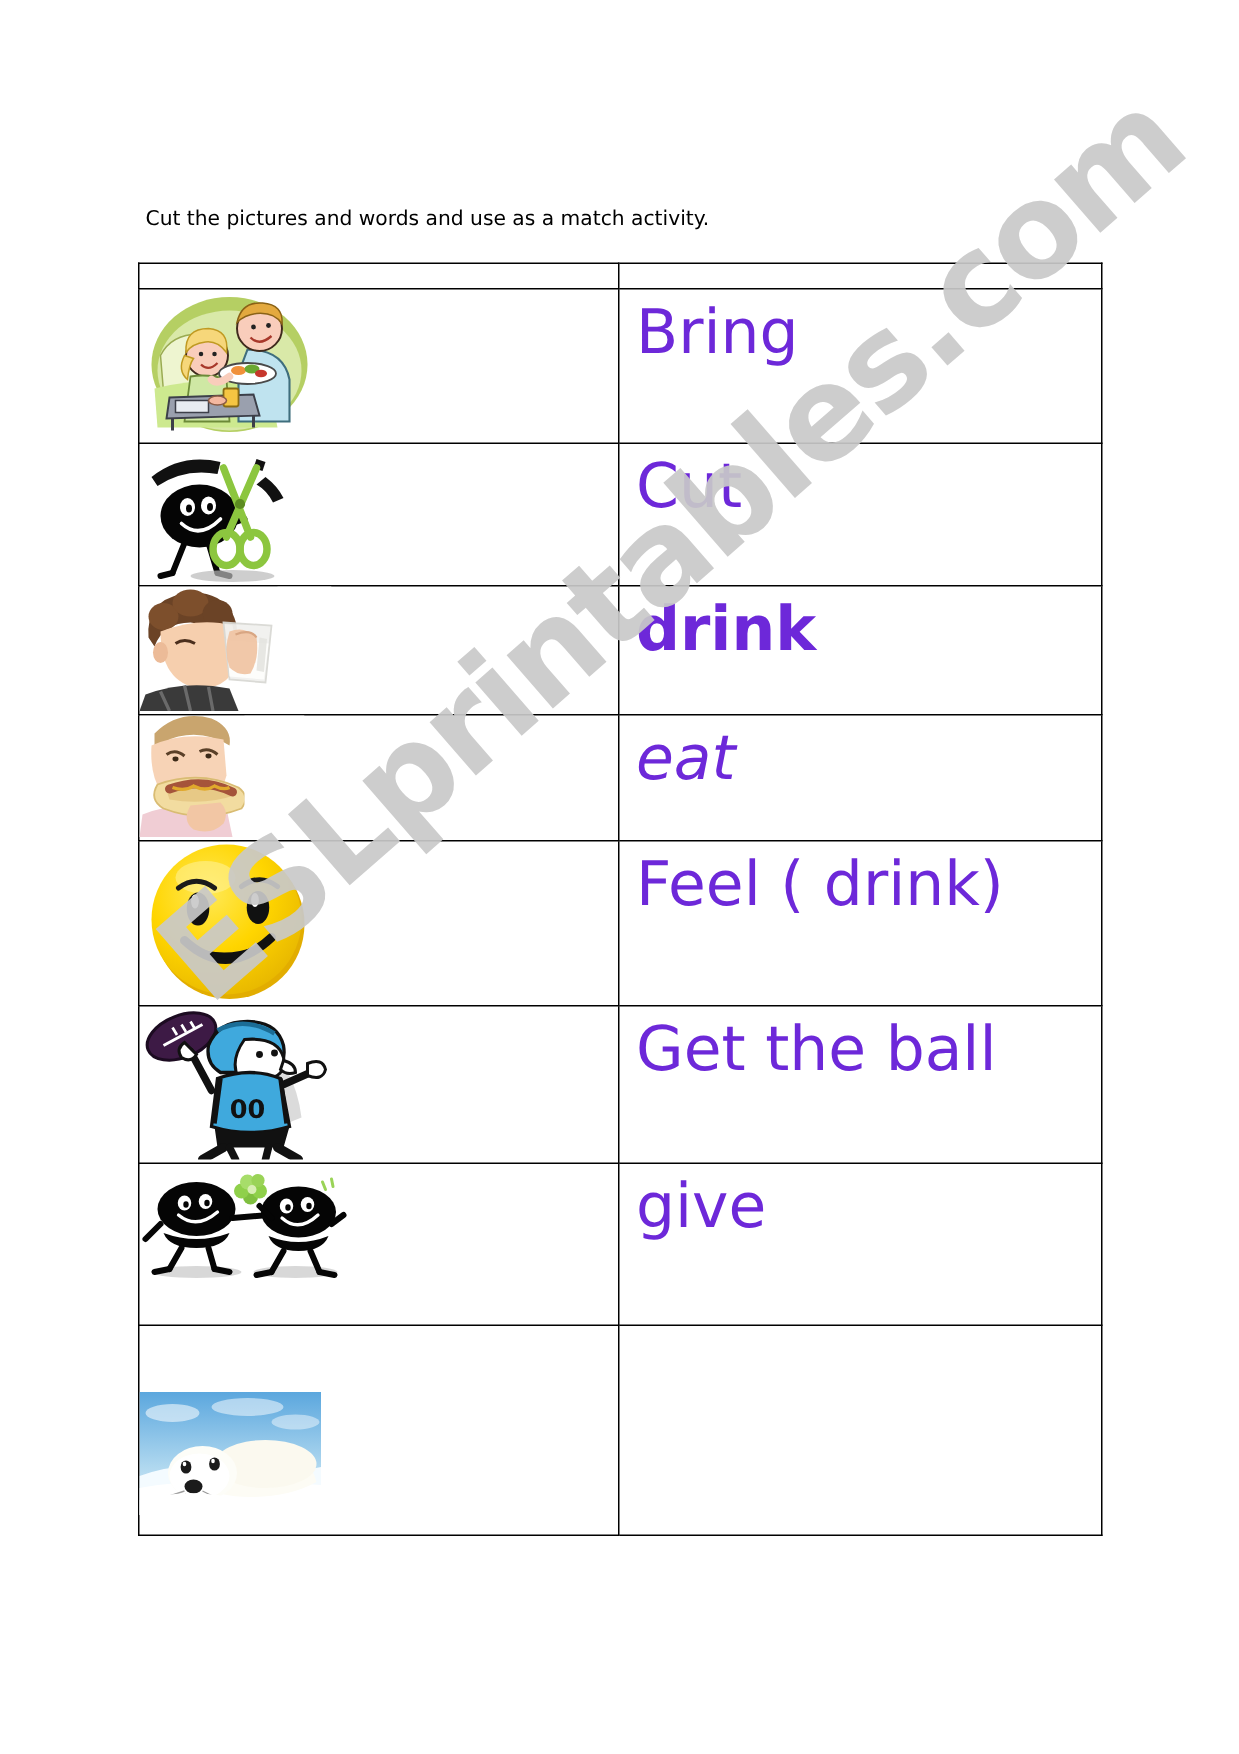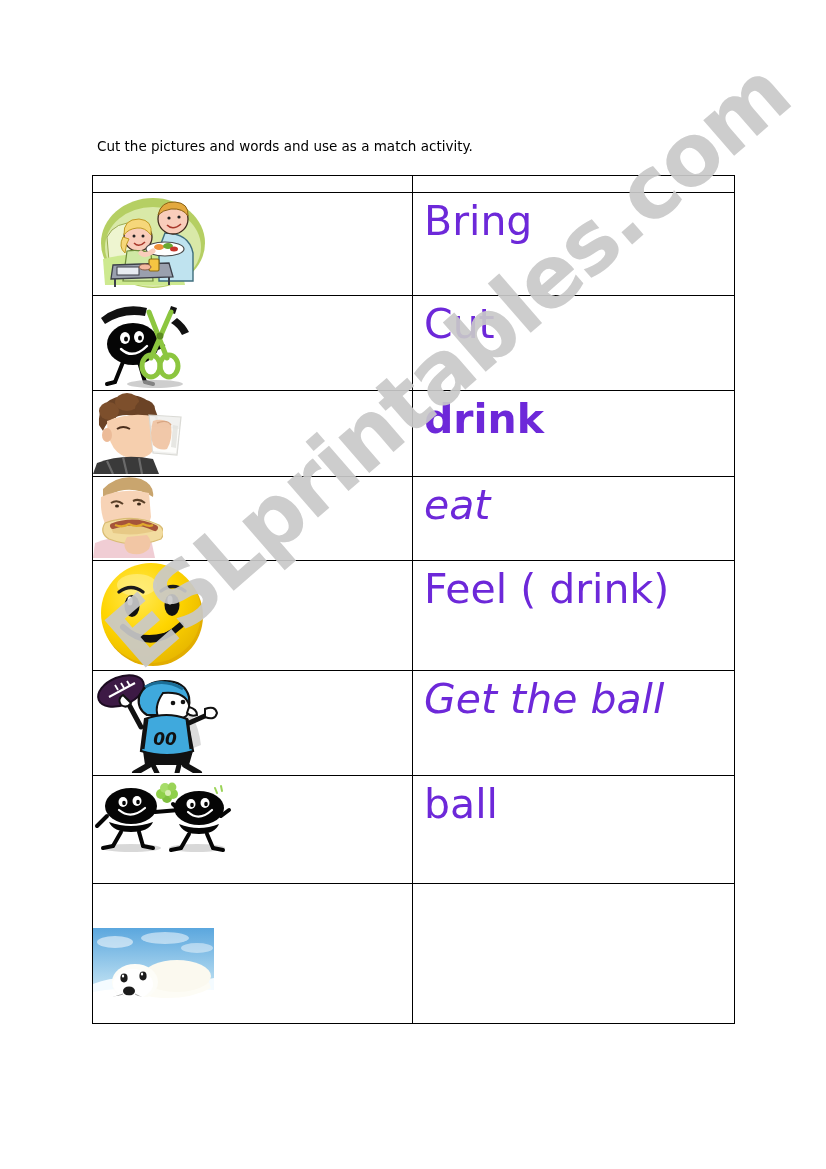--- a/index.html
+++ b/index.html
@@ -93,21 +93,21 @@
   }
   .art svg { display: block; }
 
   
   tr.r-head td { height: 16px; }
   tr.r-bring td { height: 102px; }
   tr.r-cut   td { height: 94px; }
   tr.r-drink td { height: 85px; font-weight: bold; }
   tr.r-eat   td { height: 83px; font-style: italic; }
   tr.r-feel  td { height: 109px; }
-  tr.r-get   td { height: 104px; font-style: italic; }
+  tr.r-get   td { height: 104px; }
   tr.r-give  td { height: 107px; }
   tr.r-seal  td { height: 139px; }
 </style>
 </head>
 <body>
 
 <div id="watermark">
   <div class="wm-text">ESLprintables.com</div>
 </div>
 
@@ -390,21 +390,21 @@
             <path d="M96 58 L88 72 M114 58 L120 72" stroke="#050505" stroke-width="4" stroke-linecap="round"></path>
             <path d="M88 72 L78 74 M120 72 L130 74" stroke="#050505" stroke-width="4" stroke-linecap="round"></path>
             <path d="M88 36 L80 28" stroke="#050505" stroke-width="4" stroke-linecap="round"></path>
             <path d="M128 40 L136 34" stroke="#050505" stroke-width="4" stroke-linecap="round"></path>
 
             <path d="M122 12 l2 5 M128 10 l1 5" stroke="#9ad357" stroke-width="2" stroke-linecap="round"></path>
           </svg>
         </span>
       </td>
       <td class="word-cell">
-        <div class="word">ball</div>
+        <div class="word">give</div>
       </td>
     </tr>
 
     <tr class="r-seal">
       <td class="pic-cell">
         <span class="art" style="display:block;margin-top:44px;">
           <svg width="121" height="82" viewBox="0 0 121 82">
             <defs>
               <linearGradient id="skyGrad" x1="0" y1="0" x2="0" y2="1">
                 <stop offset="0%" stop-color="#5ba7de"></stop>

